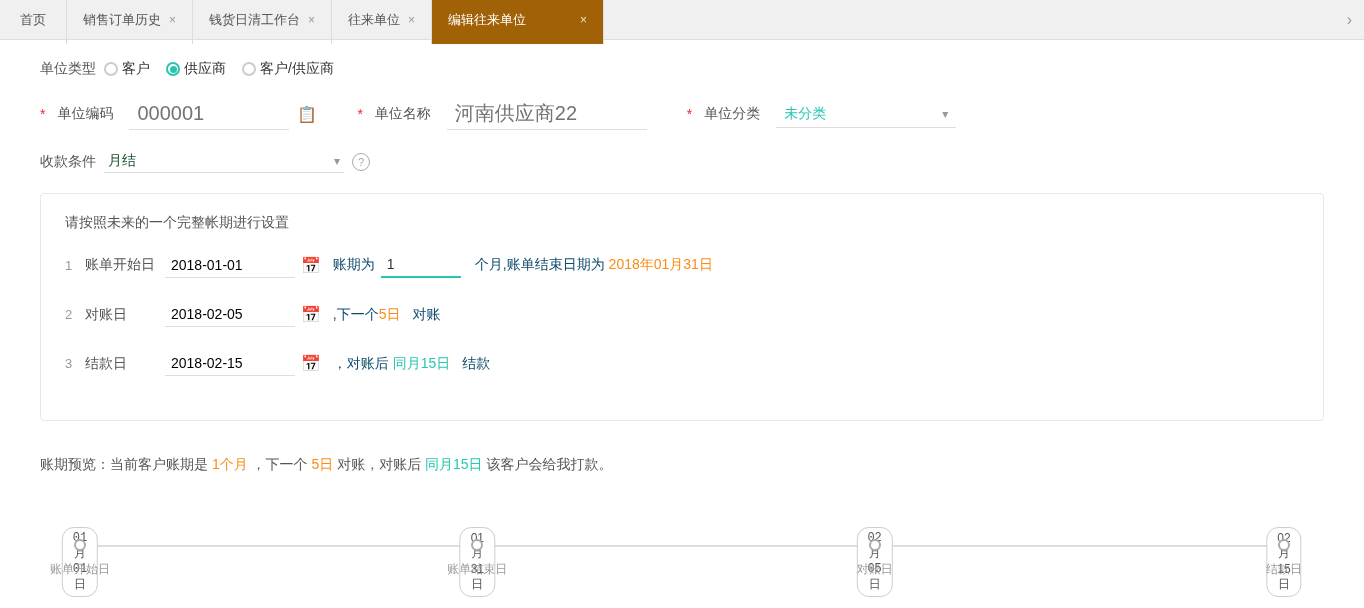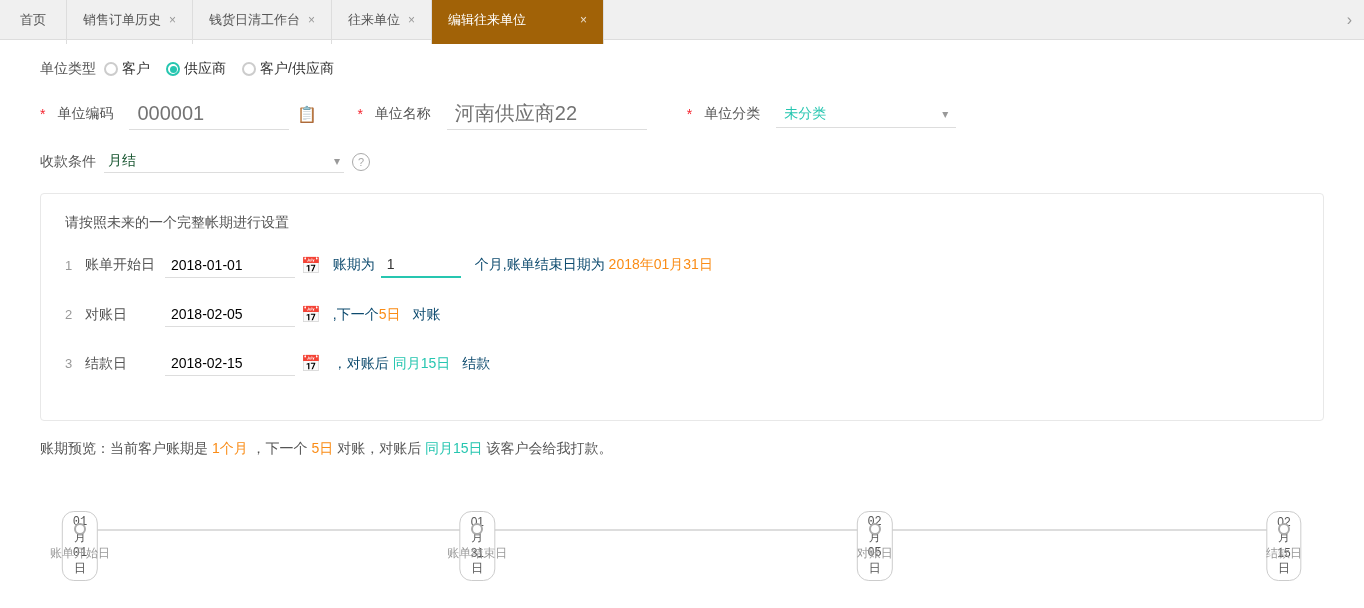--- a/index.html
+++ b/index.html
@@ -158,21 +158,21 @@
       color: #aaa;
       cursor: pointer;
       margin-left: 8px;
     }
 
     
     .period-box {
       border: 1px solid #e8e8e8;
       border-radius: 4px;
       padding: 20px 24px;
-      margin-bottom: 4px;
+      margin-bottom: 20px;
     }
     .period-title {
       color: #555;
       margin-bottom: 20px;
       font-size: 14px;
     }
     .period-row {
       display: flex;
       align-items: center;
       margin-bottom: 24px;

